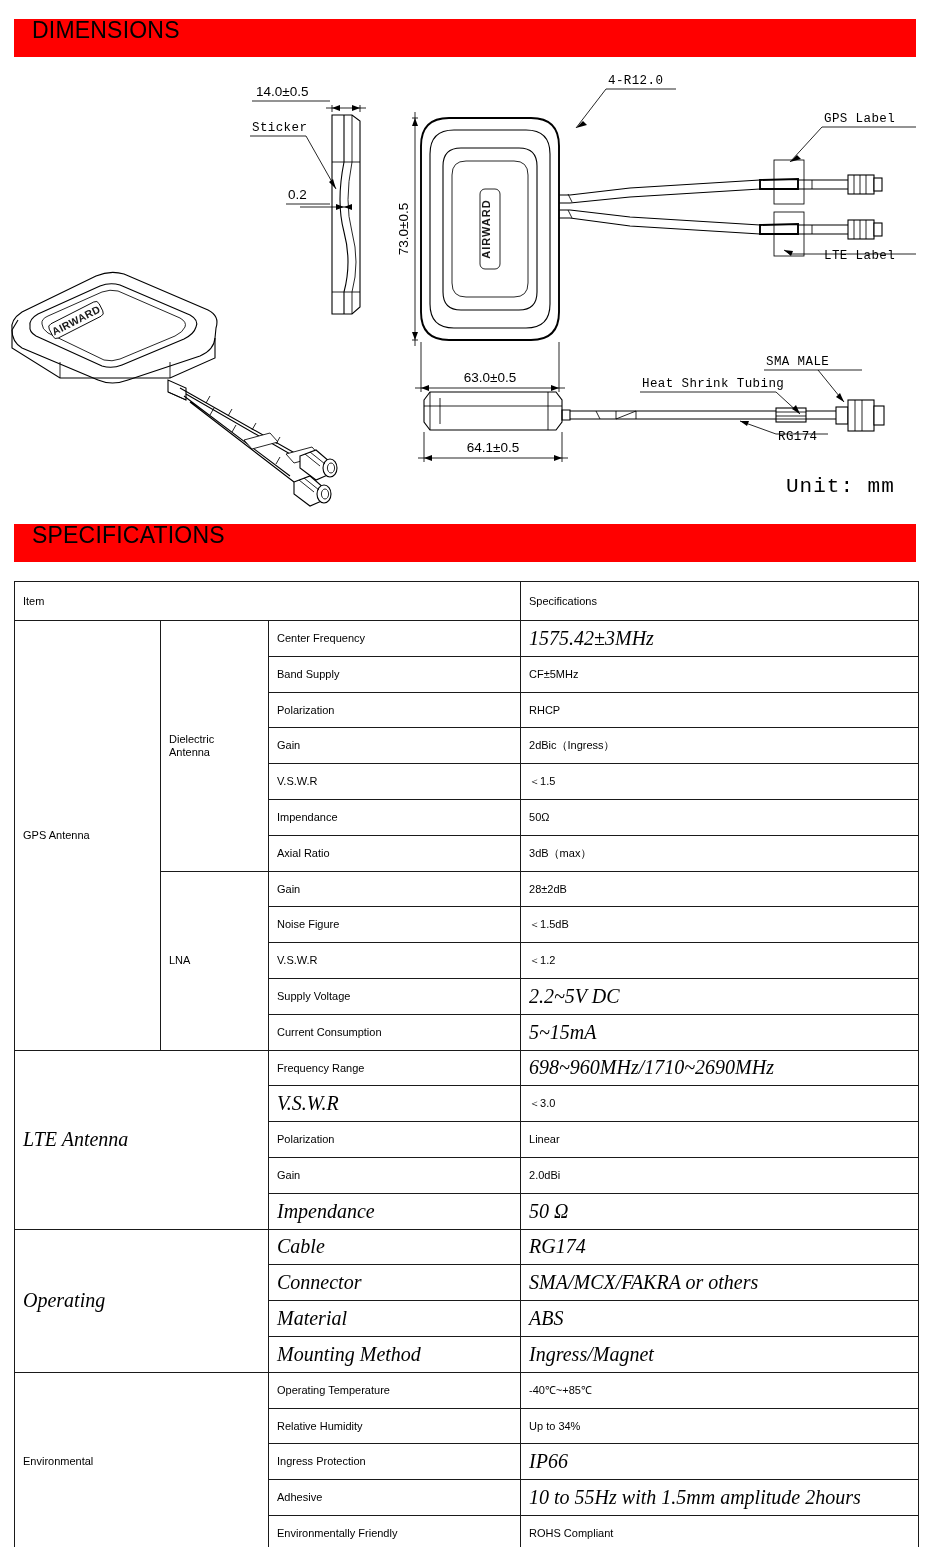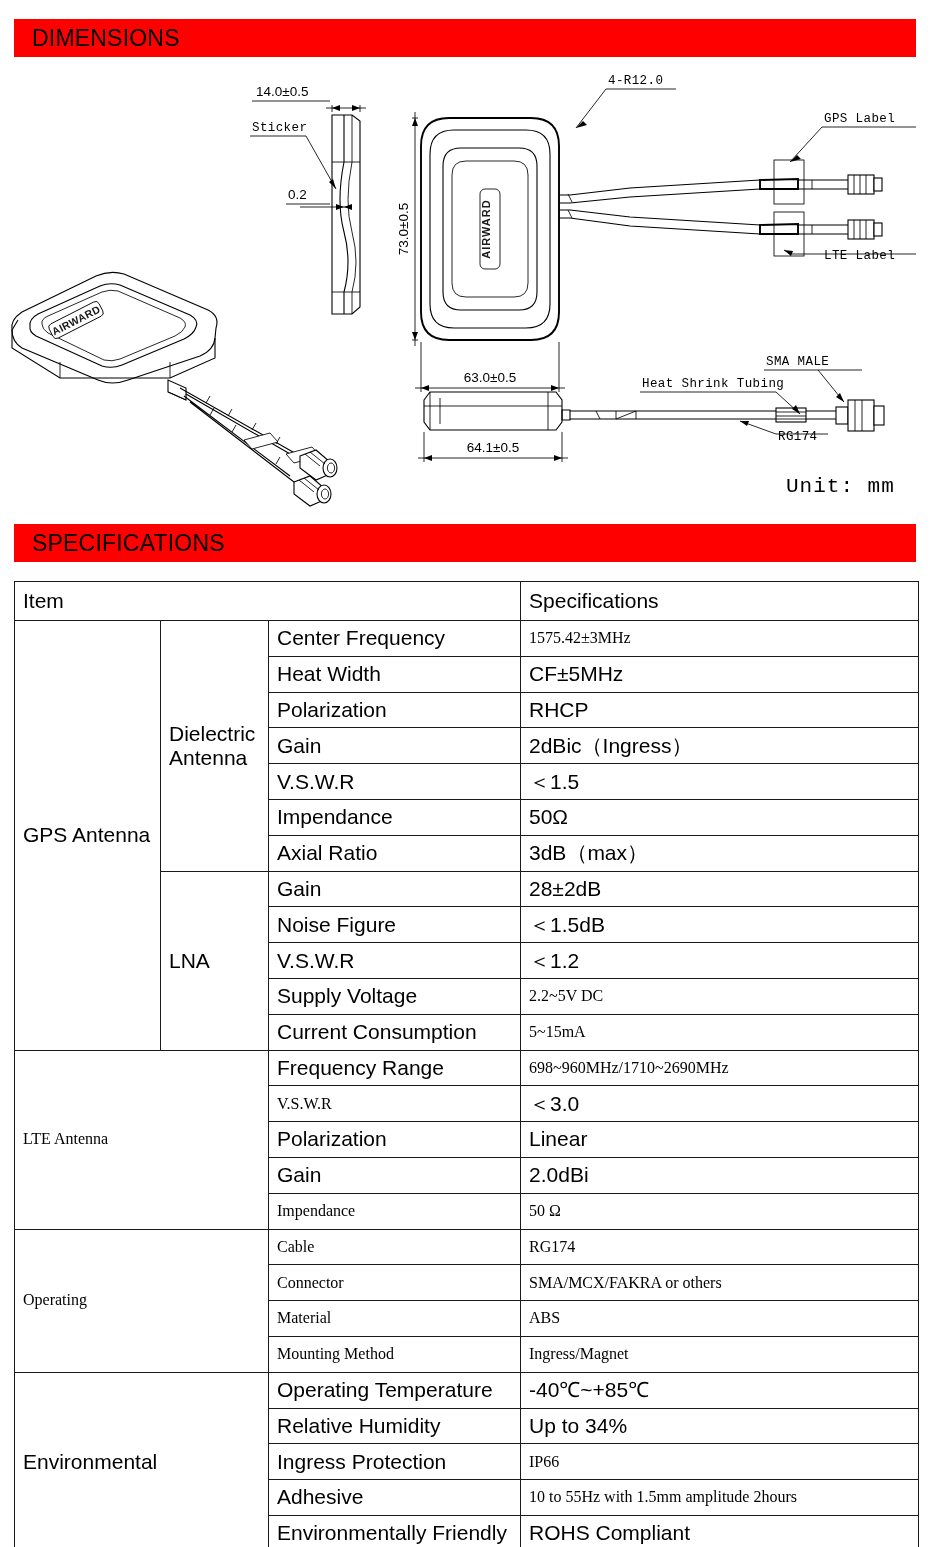--- a/index.html
+++ b/index.html
@@ -16,21 +16,20 @@
     overflow: hidden;
   }
 
   
   .banner {
     position: absolute;
     left: 14px;
     width: 902px;
     background: #FF0000;
     display: flex;
-    align-items: center;
   }
   .banner-label {
     font-family: "Liberation Sans", sans-serif;
     font-size: 23px;
     font-weight: 400;
     letter-spacing: .2px;
     color: #000000;
     padding-left: 18px;
     line-height: 1;
   }
@@ -85,26 +84,27 @@
     text-align: left;
     vertical-align: middle;
     color: #000;
     line-height: 1.15;
     white-space: nowrap;
     overflow: hidden;
   }
   
   #spec-table td.serif, #spec-table th.serif {
     font-family: "Liberation Serif", serif;
-    font-size: 16px;
+    font-size: 20px;
+    font-style: italic;
   }
   
   #spec-table td.sans, #spec-table th.sans {
     font-family: "Liberation Sans", sans-serif;
-    font-size: 21px;
+    font-size: 11px;
   }
   .col-a { width: 146px; }
   .col-b { width: 108px; }
   .col-c { width: 252px; }
   .col-d { width: 398px; }
   .hdr-item { height: 38px; }
   .rowh { height: 35.8px; }
   .grp { text-align: left; }
   .dielectric-cell { line-height: 2.1; }
 </style>
@@ -315,21 +315,21 @@
       <th class="sans hdr-item">Specifications</th>
     </tr>
 
     <tr class="rowh">
       <td class="sans grp" rowspan="12">GPS Antenna</td>
       <td class="sans dielectric-cell" rowspan="7"><span>Dielectric</span><br><span>Antenna</span></td>
       <td class="sans">Center Frequency</td>
       <td class="serif">1575.42±3MHz</td>
     </tr>
     <tr class="rowh">
-      <td class="sans">Heat Width</td>
+      <td class="sans">Band Supply</td>
       <td class="sans">CF±5MHz</td>
     </tr>
     <tr class="rowh">
       <td class="sans">Polarization</td>
       <td class="sans">RHCP</td>
     </tr>
     <tr class="rowh">
       <td class="sans">Gain</td>
       <td class="sans">2dBic（Ingress）</td>
     </tr>

